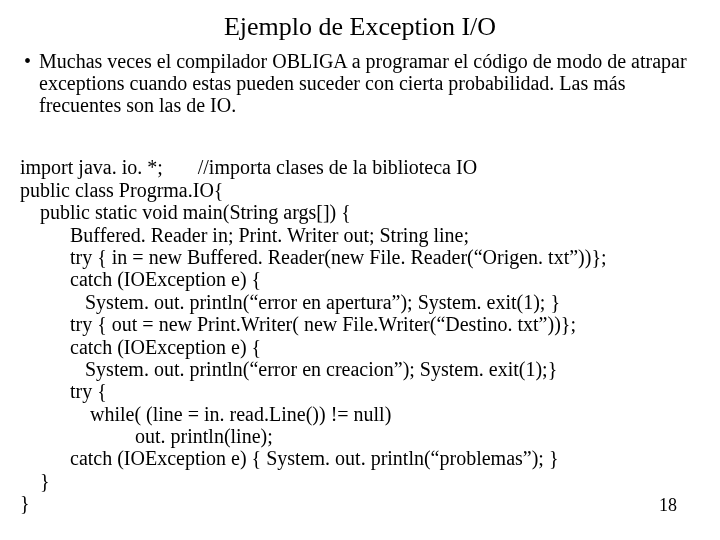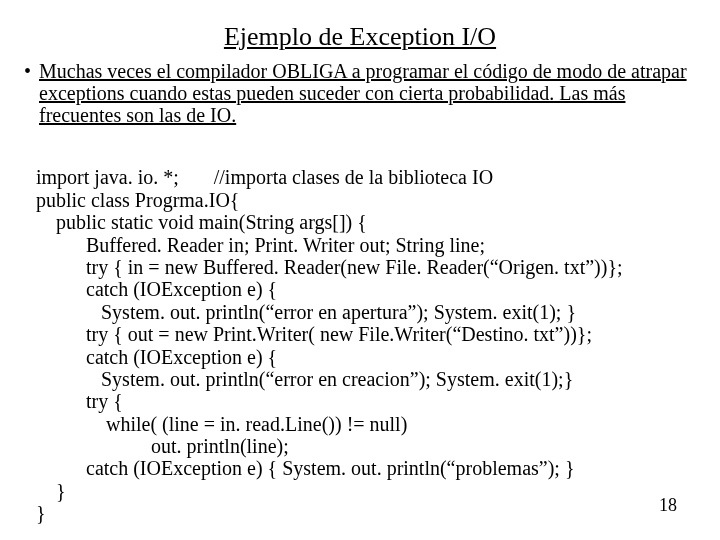--- a/index.html
+++ b/index.html
@@ -16,45 +16,42 @@
   .slide {
     padding: 8px 20px 0 20px;
     box-sizing: border-box;
     width: 720px;
     height: 540px;
     position: relative;
   }
   .title {
     text-align: center;
     font-size: 26px;
-    margin: 14px 0 8px 0;
+    margin: 4px 0 8px 0;
     font-weight: normal;
-    text-decoration: underline;
   }
   .bullet-wrap {
     display: flex;
     align-items: flex-start;
     font-size: 20px;
     line-height: 1.1;
     margin-bottom: 18px;
   }
   .bullet-dot {
     margin: 0 8px 0 4px;
     font-size: 20px;
     line-height: 1.1;
   }
   .bullet-text {
     flex: 1;
-    text-decoration: underline;
   }
   .code {
     font-size: 20px;
     line-height: 1.12;
     white-space: pre;
-    margin-left: 16px;
   }
   .pagenum {
     position: absolute;
     right: 43px;
     bottom: 24px;
     font-size: 18px;
   }
 </style>
 </head>
 <body>

